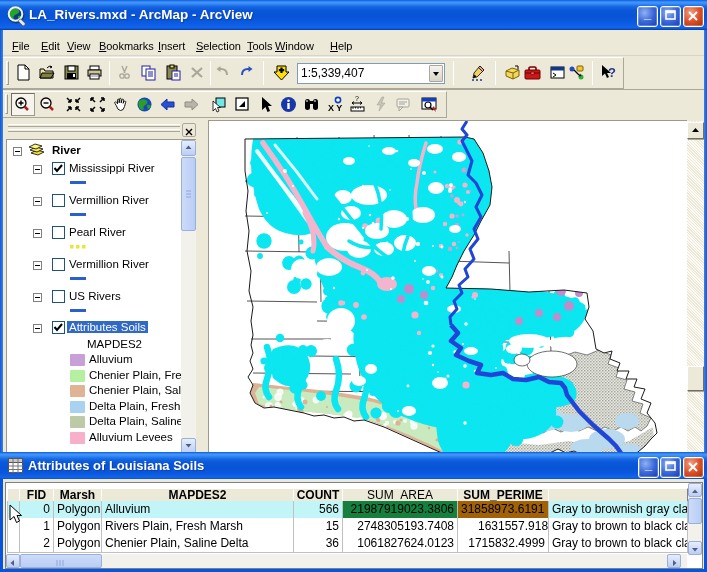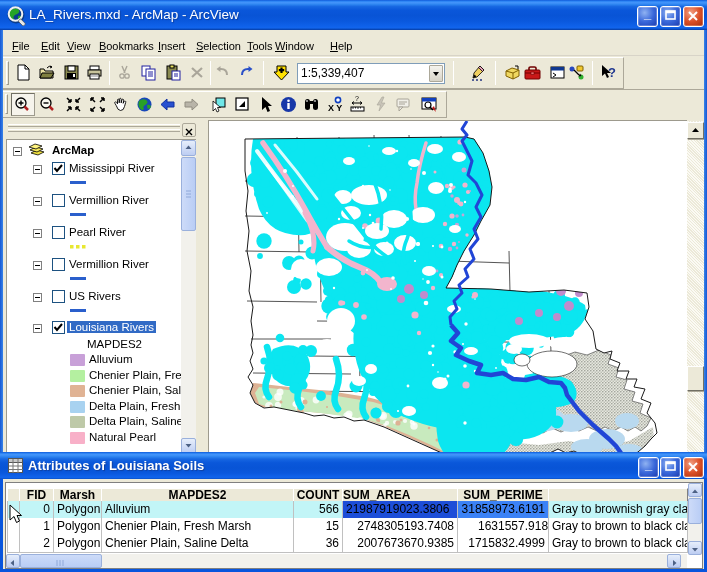--- a/index.html
+++ b/index.html
@@ -1,17 +1,17 @@
 <!DOCTYPE html>
 <html><head><meta charset="utf-8"><style>
 *{margin:0;padding:0;box-sizing:border-box}
 body{width:707px;height:572px;overflow:hidden;font-family:"Liberation Sans",sans-serif;position:relative;background:#ECE9D8}
 .abs{position:absolute}
 #titlebar{left:0;top:0;width:707px;height:30px;background:linear-gradient(180deg,#0F5BDB 0%,#3087F5 5%,#4595FB 9%,#3088F2 14%,#1767E2 22%,#0A57DA 34%,#0854D6 52%,#0A58DD 70%,#0E60E8 85%,#1164EC 92%,#0A51C8 97%,#06379B 100%)}
-#titletext{left:29px;top:7px;color:#fff;font-weight:normal;font-size:13.5px;letter-spacing:0px;text-shadow:1px 1px 1px #1040A0}
+#titletext{left:29px;top:7px;color:#fff;font-weight:bold;font-size:13.5px;letter-spacing:0px;text-shadow:1px 1px 1px #1040A0}
 .capbtn{top:6px;width:21px;height:21px;border-radius:3px;border:1px solid #fff;box-shadow:inset 0 0 0 1px rgba(255,255,255,.25)}
 .bluebtn{background:radial-gradient(circle at 35% 30%,#8FB2F2 0%,#3A68DA 50%,#1A3AAE 100%)}
 .redbtn{background:radial-gradient(circle at 35% 30%,#F2A184 0%,#DC5028 50%,#A62D0A 100%)}
 .capglyph{color:#fff;font-weight:bold;text-align:center;line-height:19px;font-size:13px}
 #menubar{left:2px;top:30px;width:703px;height:26px;background:#ECE9D8;border-bottom:1px solid #D8D4C8}
 .menu{position:absolute;font-size:11px;color:#000;letter-spacing:-0.05px}
 .menu u{text-decoration:underline}
 .tbpanel{background:#ECE9D8;border-top:1px solid #FFFFFF;border-left:1px solid #FFFFFF;border-bottom:1px solid #ACA899;border-right:1px solid #ACA899}
 .grip{width:3px;border-left:1px solid #fff;border-top:1px solid #fff;border-right:1px solid #9D9A8D;border-bottom:1px solid #9D9A8D;background:#ECE9D8}
 .vsep{width:1px;background:#ACA899;border-right:1px solid #fff}
@@ -267,21 +267,21 @@
     <rect x="0.5" y="0.5" width="8" height="8" fill="#fff" stroke="#808080"></rect>
     <line x1="2" y1="4.5" x2="7" y2="4.5" stroke="#000"></line>
   </svg>
 <svg class="abs" style="left:28px;top:142px" width="20" height="16">
     <g stroke="#000" stroke-width="0.8">
       <path d="M3 11 L9 8 L16 10 L10 13 Z" fill="#F0E040"></path>
       <path d="M2 8 L8 5 L15 7 L9 10 Z" fill="#F8EC60"></path>
       <path d="M1 5 L7 2 L14 4 L8 7 Z" fill="#FFF480"></path>
     </g>
   </svg>
-<div class="abs tree" style="left:52px;top:144px;font-weight:bold">ArcMap</div>
+<div class="abs tree" style="left:52px;top:144px;font-weight:bold">River</div>
 <svg class="abs" style="left:33px;top:165px" width="9" height="9">
     <rect x="0.5" y="0.5" width="8" height="8" fill="#fff" stroke="#808080"></rect>
     <line x1="2" y1="4.5" x2="7" y2="4.5" stroke="#000"></line>
   </svg>
 <svg class="abs" style="left:52px;top:162px" width="13" height="13">
     <rect x="0.5" y="0.5" width="12" height="12" fill="#fff" stroke="#1D5281"></rect>
     <path d="M2.5 6 L5 9 L10 3" fill="none" stroke="#000" stroke-width="2"></path>
   </svg>
 <div class="abs tree" style="left:69px;top:162px">Mississippi River</div>
 <div class="abs" style="left:70px;top:181px;width:16px;height:3px;background:#2A5FCC"></div>
@@ -326,34 +326,34 @@
 <div class="abs tree" style="left:69px;top:290px">US Rivers</div>
 <div class="abs" style="left:70px;top:309px;width:16px;height:3px;background:#2A5FCC"></div>
 <svg class="abs" style="left:33px;top:324px" width="9" height="9">
     <rect x="0.5" y="0.5" width="8" height="8" fill="#fff" stroke="#808080"></rect>
     <line x1="2" y1="4.5" x2="7" y2="4.5" stroke="#000"></line>
   </svg>
 <svg class="abs" style="left:52px;top:321px" width="13" height="13">
     <rect x="0.5" y="0.5" width="12" height="12" fill="#fff" stroke="#1D5281"></rect>
     <path d="M2.5 6 L5 9 L10 3" fill="none" stroke="#000" stroke-width="2"></path>
   </svg>
-<div class="abs tree" style="left:67px;top:321px;background:#316AC5;color:#fff;padding:0 2px">Louisiana Rivers</div>
+<div class="abs tree" style="left:67px;top:321px;background:#316AC5;color:#fff;padding:0 2px">Attributes Soils</div>
 <div class="abs tree" style="left:87px;top:338px">MAPDES2</div>
 <div class="abs" style="left:70px;top:354px;width:15px;height:12px;background:#C8A0D8;border-radius:1px"></div>
 <div class="abs tree" style="left:89px;top:353px;width:92px;overflow:hidden;white-space:nowrap">Alluvium</div>
 <div class="abs" style="left:70px;top:370px;width:15px;height:12px;background:#B4F0A0;border-radius:1px"></div>
 <div class="abs tree" style="left:89px;top:369px;width:92px;overflow:hidden;white-space:nowrap">Chenier Plain, Fresh</div>
 <div class="abs" style="left:70px;top:385px;width:15px;height:12px;background:#E0B394;border-radius:1px"></div>
 <div class="abs tree" style="left:89px;top:384px;width:92px;overflow:hidden;white-space:nowrap">Chenier Plain, Salin</div>
 <div class="abs" style="left:70px;top:401px;width:15px;height:12px;background:#A8D2F0;border-radius:1px"></div>
 <div class="abs tree" style="left:89px;top:400px;width:92px;overflow:hidden;white-space:nowrap">Delta Plain, Fresh M</div>
 <div class="abs" style="left:70px;top:416px;width:15px;height:12px;background:#BEC9A8;border-radius:1px"></div>
 <div class="abs tree" style="left:89px;top:415px;width:92px;overflow:hidden;white-space:nowrap">Delta Plain, Saline N</div>
 <div class="abs" style="left:70px;top:432px;width:15px;height:12px;background:#F8B0C8;border-radius:1px"></div>
-<div class="abs tree" style="left:89px;top:431px;width:92px;overflow:hidden;white-space:nowrap">Natural Pearl</div>
+<div class="abs tree" style="left:89px;top:431px;width:92px;overflow:hidden;white-space:nowrap">Alluvium Levees</div>
 <div class="abs" style="left:205px;top:118px;width:502px;height:337px;background:#ECE9D8"></div>
 <div class="abs" style="left:208px;top:120px;width:479px;height:335px;background:#fff;border-top:1px solid #9D9A8D;border-left:1px solid #9D9A8D"></div>
 <svg class="abs" style="left:209px;top:121px" width="479" height="337" viewBox="0 0 479 337">
     <rect x="0" y="0" width="479" height="337" fill="#FFFFFF"></rect>
     <defs>
       <clipPath id="state">
         <path d="M36,18 L256,16 L265,18 L274,32 L280,50 L283,66 L281,84 L272,100 L265,114 L255,130 L248,144 L243,156 L237,167 L282,168 L320,171 L355,169 L378,172 L380,186 L376,198 L384,210 L387,228 L395,232 L403,230 L401,238 L411,242 L408,250 L420,250 L417,258 L428,258 L425,266 L436,268 L432,278 L442,282 L438,292 L446,302 L448,312 L442,318 L436,325 L429,331 L421,336 L413,332 L405,336 L397,332 L389,336 L381,332 L373,334 L365,330 L357,332 L349,328 L341,332 L333,334 L325,338 L313,341 L250,340 L235,333 L215,324 L195,315 L175,306 L155,299 L145,300 L135,296 L125,297 L115,294 L105,295 L95,292 L85,290 L75,288 L65,286 L55,287 L46,282 L41,272 L44,264 L39,256 L44,248 L41,240 L44,232 L42,224 L44,214 L42,200 L44,186 L40,170 L42,150 L38,130 L40,110 L37,90 L39,70 L36,50 Z"></path>
       </clipPath>
     </defs>
     <path d="M36,18 L256,16 L265,18 L274,32 L280,50 L283,66 L281,84 L272,100 L265,114 L255,130 L248,144 L243,156 L237,167 L282,168 L320,171 L355,169 L378,172 L380,186 L376,198 L384,210 L387,228 L395,232 L403,230 L401,238 L411,242 L408,250 L420,250 L417,258 L428,258 L425,266 L436,268 L432,278 L442,282 L438,292 L446,302 L448,312 L442,318 L436,325 L429,331 L421,336 L413,332 L405,336 L397,332 L389,336 L381,332 L373,334 L365,330 L357,332 L349,328 L341,332 L333,334 L325,338 L313,341 L250,340 L235,333 L215,324 L195,315 L175,306 L155,299 L145,300 L135,296 L125,297 L115,294 L105,295 L95,292 L85,290 L75,288 L65,286 L55,287 L46,282 L41,272 L44,264 L39,256 L44,248 L41,240 L44,232 L42,224 L44,214 L42,200 L44,186 L40,170 L42,150 L38,130 L40,110 L37,90 L39,70 L36,50 Z" fill="#FFFFFF"></path>
@@ -1521,45 +1521,45 @@
     </svg></div>
 <div class="abs capbtn redbtn" style="left:683px;top:457px"><svg width="19" height="19">
       <path d="M5 5 L13 13 M13 5 L5 13" stroke="#fff" stroke-width="2"></path>
     </svg></div>
 <div class="abs" style="left:5px;top:482px;width:698px;height:87px;background:#fff;border:1px solid #808080"></div>
 <div class="abs" style="left:7px;top:488px;width:13px;height:14px;background:#ECE9D8;border:1px solid #fff;border-right-color:#808080;border-bottom-color:#808080;font-size:12px;font-weight:bold;text-align:center;line-height:13px"></div>
 <div class="abs" style="left:19px;top:488px;width:35px;height:14px;background:#ECE9D8;border:1px solid #fff;border-right-color:#808080;border-bottom-color:#808080;font-size:12px;font-weight:bold;text-align:center;line-height:13px">FID</div>
 <div class="abs" style="left:53px;top:488px;width:49px;height:14px;background:#ECE9D8;border:1px solid #fff;border-right-color:#808080;border-bottom-color:#808080;font-size:12px;font-weight:bold;text-align:center;line-height:13px">Marsh</div>
 <div class="abs" style="left:101px;top:488px;width:193px;height:14px;background:#ECE9D8;border:1px solid #fff;border-right-color:#808080;border-bottom-color:#808080;font-size:12px;font-weight:bold;text-align:center;line-height:13px">MAPDES2</div>
 <div class="abs" style="left:293px;top:488px;width:50px;height:14px;background:#ECE9D8;border:1px solid #fff;border-right-color:#808080;border-bottom-color:#808080;font-size:12px;font-weight:bold;text-align:center;line-height:13px">COUNT</div>
-<div class="abs" style="left:342px;top:488px;width:116px;height:14px;background:#ECE9D8;border:1px solid #fff;border-right-color:#808080;border-bottom-color:#808080;font-size:12px;font-weight:bold;text-align:left;line-height:13px">SUM_AREA</div>
+<div class="abs" style="left:342px;top:488px;width:116px;height:14px;background:#ECE9D8;border:1px solid #fff;border-right-color:#808080;border-bottom-color:#808080;font-size:12px;font-weight:normal;text-align:center;line-height:13px">SUM_AREA</div>
 <div class="abs" style="left:457px;top:488px;width:92px;height:14px;background:#ECE9D8;border:1px solid #fff;border-right-color:#808080;border-bottom-color:#808080;font-size:12px;font-weight:bold;text-align:center;line-height:13px">SUM_PERIME</div>
 <div class="abs" style="left:548px;top:488px;width:140px;height:14px;background:#ECE9D8;border:1px solid #fff;border-right-color:#808080;border-bottom-color:#808080;font-size:12px;font-weight:bold;text-align:center;line-height:13px"></div>
 <div class="abs" style="left:7px;top:501px;width:13px;height:18px;background:#C2F5F7;border:1px solid #C0C0C0;border-top:0;font-size:12px;text-align:left;line-height:17px;padding:0 3px;white-space:nowrap;overflow:hidden"></div>
 <div class="abs" style="left:19px;top:501px;width:35px;height:18px;background:#C2F5F7;border:1px solid #C0C0C0;border-top:0;font-size:12px;text-align:right;line-height:17px;padding:0 3px;white-space:nowrap;overflow:hidden">0</div>
 <div class="abs" style="left:53px;top:501px;width:49px;height:18px;background:#C2F5F7;border:1px solid #C0C0C0;border-top:0;font-size:12px;text-align:left;line-height:17px;padding:0 3px;white-space:nowrap;overflow:hidden">Polygon</div>
 <div class="abs" style="left:101px;top:501px;width:193px;height:18px;background:#C2F5F7;border:1px solid #C0C0C0;border-top:0;font-size:12px;text-align:left;line-height:17px;padding:0 3px;white-space:nowrap;overflow:hidden">Alluvium</div>
 <div class="abs" style="left:293px;top:501px;width:50px;height:18px;background:#C2F5F7;border:1px solid #C0C0C0;border-top:0;font-size:12px;text-align:right;line-height:17px;padding:0 3px;white-space:nowrap;overflow:hidden">566</div>
-<div class="abs" style="left:342px;top:501px;width:116px;height:18px;background:#1d4ed8;border:1px solid #C0C0C0;border-top:0;font-size:12px;text-align:left;line-height:17px;padding:0 3px;white-space:nowrap;overflow:hidden">21987919023.3806</div>
-<div class="abs" style="left:457px;top:501px;width:92px;height:18px;background:#3b82f6;border:1px solid #C0C0C0;border-top:0;font-size:12px;text-align:right;line-height:17px;padding:0 3px;white-space:nowrap;overflow:hidden">31858973.6191</div>
+<div class="abs" style="left:342px;top:501px;width:116px;height:18px;background:#15803d;border:1px solid #C0C0C0;border-top:0;font-size:12px;text-align:right;line-height:17px;padding:0 3px;white-space:nowrap;overflow:hidden">21987919023.3806</div>
+<div class="abs" style="left:457px;top:501px;width:116px;height:18px;background:#a16207;border:1px solid #C0C0C0;border-top:0;font-size:12px;line-height:17px;padding:0 3px;white-space:nowrap;overflow:hidden">31858973.6191</div>
 <div class="abs" style="left:548px;top:501px;width:140px;height:18px;background:#C2F5F7;border:1px solid #C0C0C0;border-top:0;font-size:12px;text-align:left;line-height:17px;padding:0 3px;white-space:nowrap;overflow:hidden">Gray to brownish gray clay a</div>
 <div class="abs" style="left:7px;top:518px;width:13px;height:18px;background:#fff;border:1px solid #C0C0C0;border-top:0;font-size:12px;text-align:left;line-height:17px;padding:0 3px;white-space:nowrap;overflow:hidden"></div>
 <div class="abs" style="left:19px;top:518px;width:35px;height:18px;background:#fff;border:1px solid #C0C0C0;border-top:0;font-size:12px;text-align:right;line-height:17px;padding:0 3px;white-space:nowrap;overflow:hidden">1</div>
 <div class="abs" style="left:53px;top:518px;width:49px;height:18px;background:#fff;border:1px solid #C0C0C0;border-top:0;font-size:12px;text-align:left;line-height:17px;padding:0 3px;white-space:nowrap;overflow:hidden">Polygon</div>
-<div class="abs" style="left:101px;top:518px;width:193px;height:18px;background:#fff;border:1px solid #C0C0C0;border-top:0;font-size:12px;text-align:left;line-height:17px;padding:0 3px;white-space:nowrap;overflow:hidden">Chenier Plain, Fresh Marsh</div>
+<div class="abs" style="left:101px;top:518px;width:193px;height:18px;background:#fff;border:1px solid #C0C0C0;border-top:0;font-size:12px;text-align:left;line-height:17px;padding:0 3px;white-space:nowrap;overflow:hidden">Rivers Plain, Fresh Marsh</div>
 <div class="abs" style="left:293px;top:518px;width:50px;height:18px;background:#fff;border:1px solid #C0C0C0;border-top:0;font-size:12px;text-align:right;line-height:17px;padding:0 3px;white-space:nowrap;overflow:hidden">15</div>
 <div class="abs" style="left:342px;top:518px;width:116px;height:18px;background:#fff;border:1px solid #C0C0C0;border-top:0;font-size:12px;text-align:right;line-height:17px;padding:0 3px;white-space:nowrap;overflow:hidden">2748305193.7408</div>
 <div class="abs" style="left:457px;top:518px;width:92px;height:18px;background:#fff;border:1px solid #C0C0C0;border-top:0;font-size:12px;text-align:right;line-height:17px;padding:0 20px;white-space:nowrap;overflow:hidden">1631557.9188</div>
 <div class="abs" style="left:548px;top:518px;width:140px;height:18px;background:#fff;border:1px solid #C0C0C0;border-top:0;font-size:12px;text-align:left;line-height:17px;padding:0 3px;white-space:nowrap;overflow:hidden">Gray to brown to black clay</div>
 <div class="abs" style="left:7px;top:535px;width:13px;height:18px;background:#fff;border:1px solid #C0C0C0;border-top:0;font-size:12px;text-align:left;line-height:17px;padding:0 3px;white-space:nowrap;overflow:hidden"></div>
 <div class="abs" style="left:19px;top:535px;width:35px;height:18px;background:#fff;border:1px solid #C0C0C0;border-top:0;font-size:12px;text-align:right;line-height:17px;padding:0 3px;white-space:nowrap;overflow:hidden">2</div>
 <div class="abs" style="left:53px;top:535px;width:49px;height:18px;background:#fff;border:1px solid #C0C0C0;border-top:0;font-size:12px;text-align:left;line-height:17px;padding:0 3px;white-space:nowrap;overflow:hidden">Polygon</div>
 <div class="abs" style="left:101px;top:535px;width:193px;height:18px;background:#fff;border:1px solid #C0C0C0;border-top:0;font-size:12px;text-align:left;line-height:17px;padding:0 3px;white-space:nowrap;overflow:hidden">Chenier Plain, Saline Delta</div>
 <div class="abs" style="left:293px;top:535px;width:50px;height:18px;background:#fff;border:1px solid #C0C0C0;border-top:0;font-size:12px;text-align:right;line-height:17px;padding:0 3px;white-space:nowrap;overflow:hidden">36</div>
-<div class="abs" style="left:342px;top:535px;width:116px;height:18px;background:#fff;border:1px solid #C0C0C0;border-top:0;font-size:12px;text-align:right;line-height:17px;padding:0 3px;white-space:nowrap;overflow:hidden">2007673670.9385</div>
+<div class="abs" style="left:342px;top:535px;width:116px;height:18px;background:#fff;border:1px solid #C0C0C0;border-top:0;font-size:12px;text-align:right;line-height:17px;padding:0 3px;white-space:nowrap;overflow:hidden">1061827624.0123</div>
 <div class="abs" style="left:457px;top:535px;width:92px;height:18px;background:#fff;border:1px solid #C0C0C0;border-top:0;font-size:12px;text-align:right;line-height:17px;padding:0 3px;white-space:nowrap;overflow:hidden">1715832.4999</div>
 <div class="abs" style="left:548px;top:535px;width:140px;height:18px;background:#fff;border:1px solid #C0C0C0;border-top:0;font-size:12px;text-align:left;line-height:17px;padding:0 3px;white-space:nowrap;overflow:hidden">Gray to brown to black clay</div>
 <div class="abs" style="left:688px;top:483px;width:14px;height:72px;background:#F2F1EC"></div>
 <div class="abs" style="left:688px;top:483px;width:14px;height:14px;background:linear-gradient(180deg,#E6EEFB,#BDCDF2);border:1px solid #9AB0DC;border-radius:2px"><svg width="12" height="12">
       <path d="M3 7 L6 3.5 L9 7 Z" fill="#4D6185"></path>
     </svg></div>
 <div class="abs" style="left:688px;top:541px;width:14px;height:14px;background:linear-gradient(180deg,#E6EEFB,#BDCDF2);border:1px solid #9AB0DC;border-radius:2px"><svg width="12" height="12">
       <path d="M3 4 L6 7.5 L9 4 Z" fill="#4D6185"></path>
     </svg></div>
 <div class="abs" style="left:688px;top:498px;width:14px;height:26px;background:linear-gradient(90deg,#CDDBF8,#B9CDF5);border:1px solid #9AB0DC;border-radius:2px"></div>

